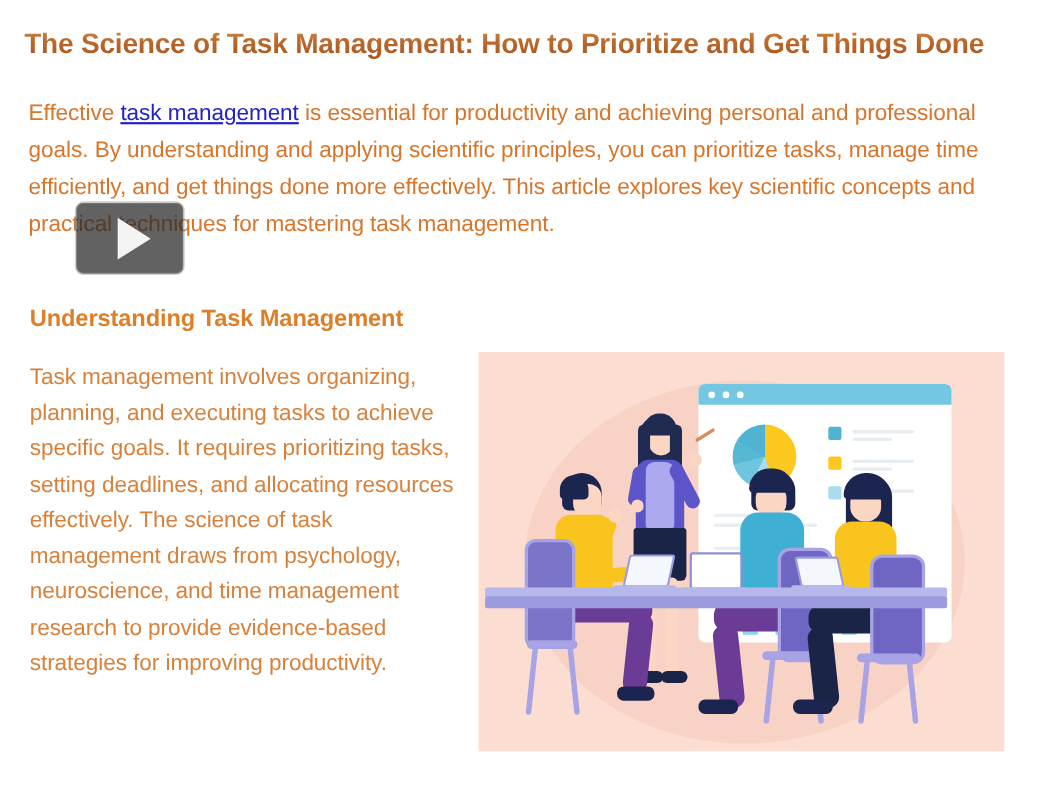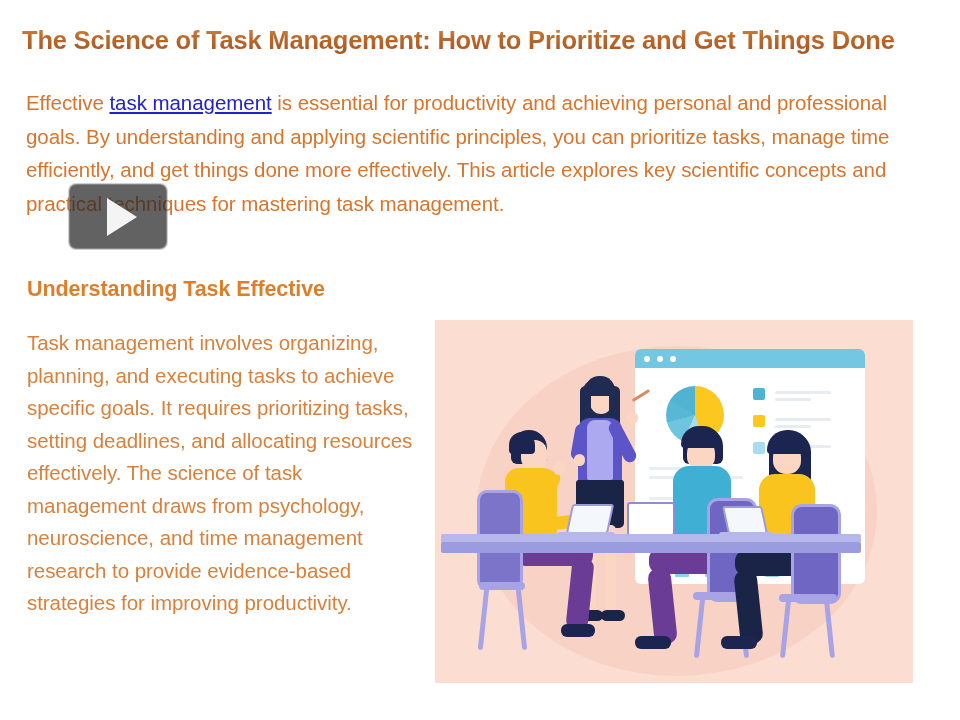--- a/index.html
+++ b/index.html
@@ -205,21 +205,21 @@
 <div id="slide">
 
   <div id="title">The Science of Task Management: How to Prioritize and Get Things Done</div>
 
   <div id="intro"><span>Effective </span><a class="lnk" href="#">task management</a><span> is essential for productivity and achieving personal and professional goals. By understanding and applying scientific principles, you can prioritize tasks, manage time efficiently, and get things done more effectively. This article explores key scientific concepts and practical techniques for mastering task management.</span></div>
 
   <div id="video-overlay">
     <div id="play-tri"></div>
   </div>
 
-  <div id="section-heading">Understanding Task Effective</div>
+  <div id="section-heading">Understanding Task Management</div>
 
   <div id="body-col">Task management involves organizing, planning, and executing tasks to achieve specific goals. It requires prioritizing tasks, setting deadlines, and allocating resources effectively. The science of task management draws from psychology, neuroscience, and time management research to provide evidence-based strategies for improving productivity.</div>
 
   <div id="illus">
     <div class="blob"></div>
 
     <div id="board">
       <div class="bar">
         <i></i>
         <i></i>

